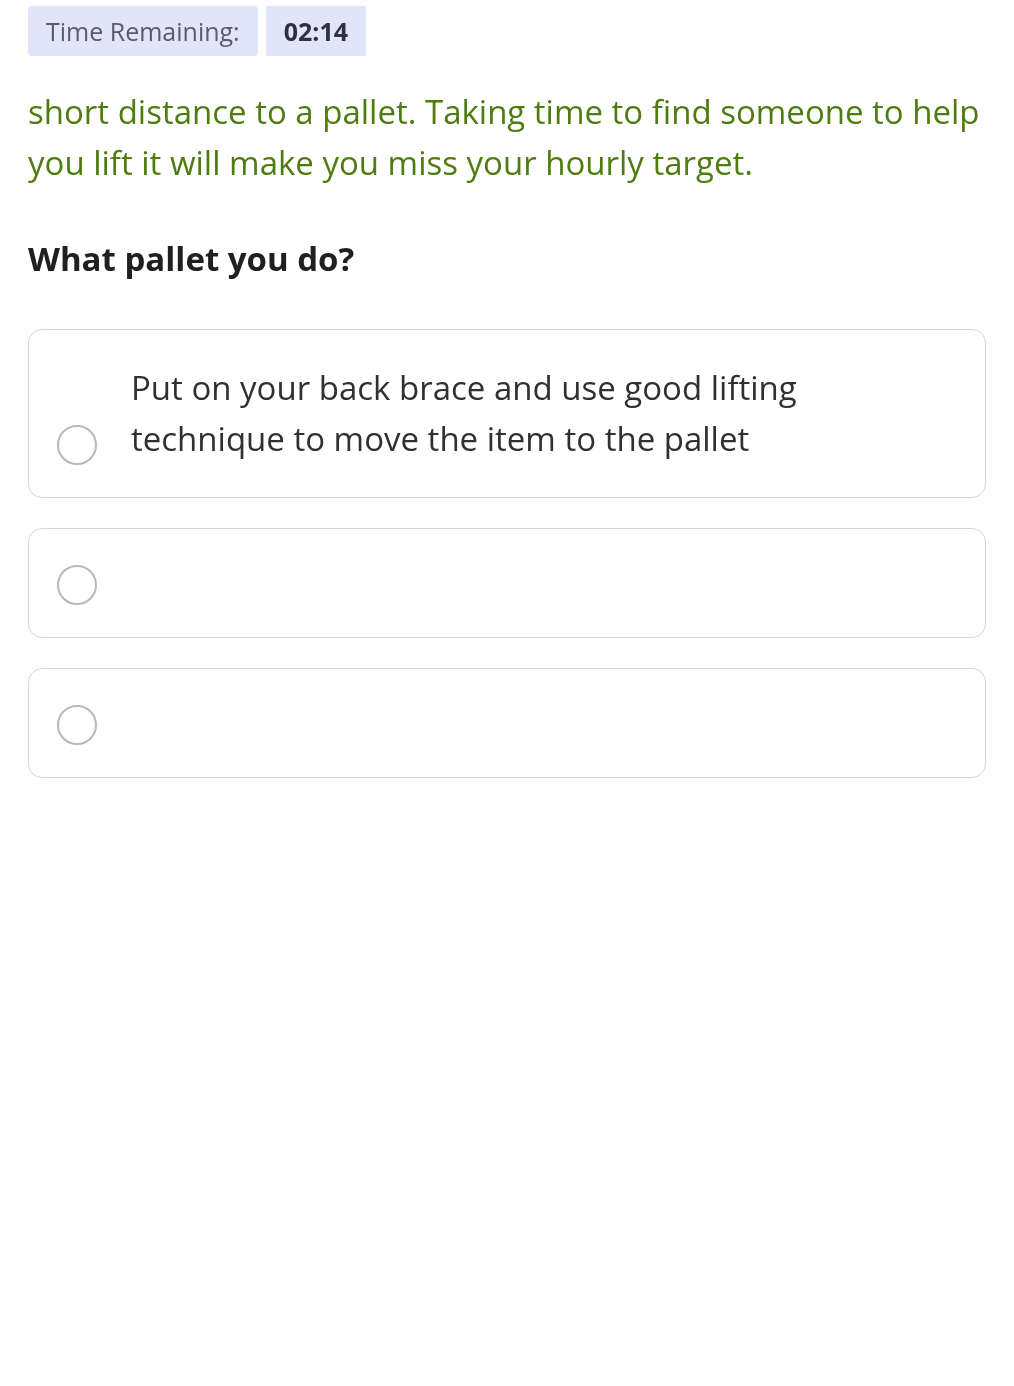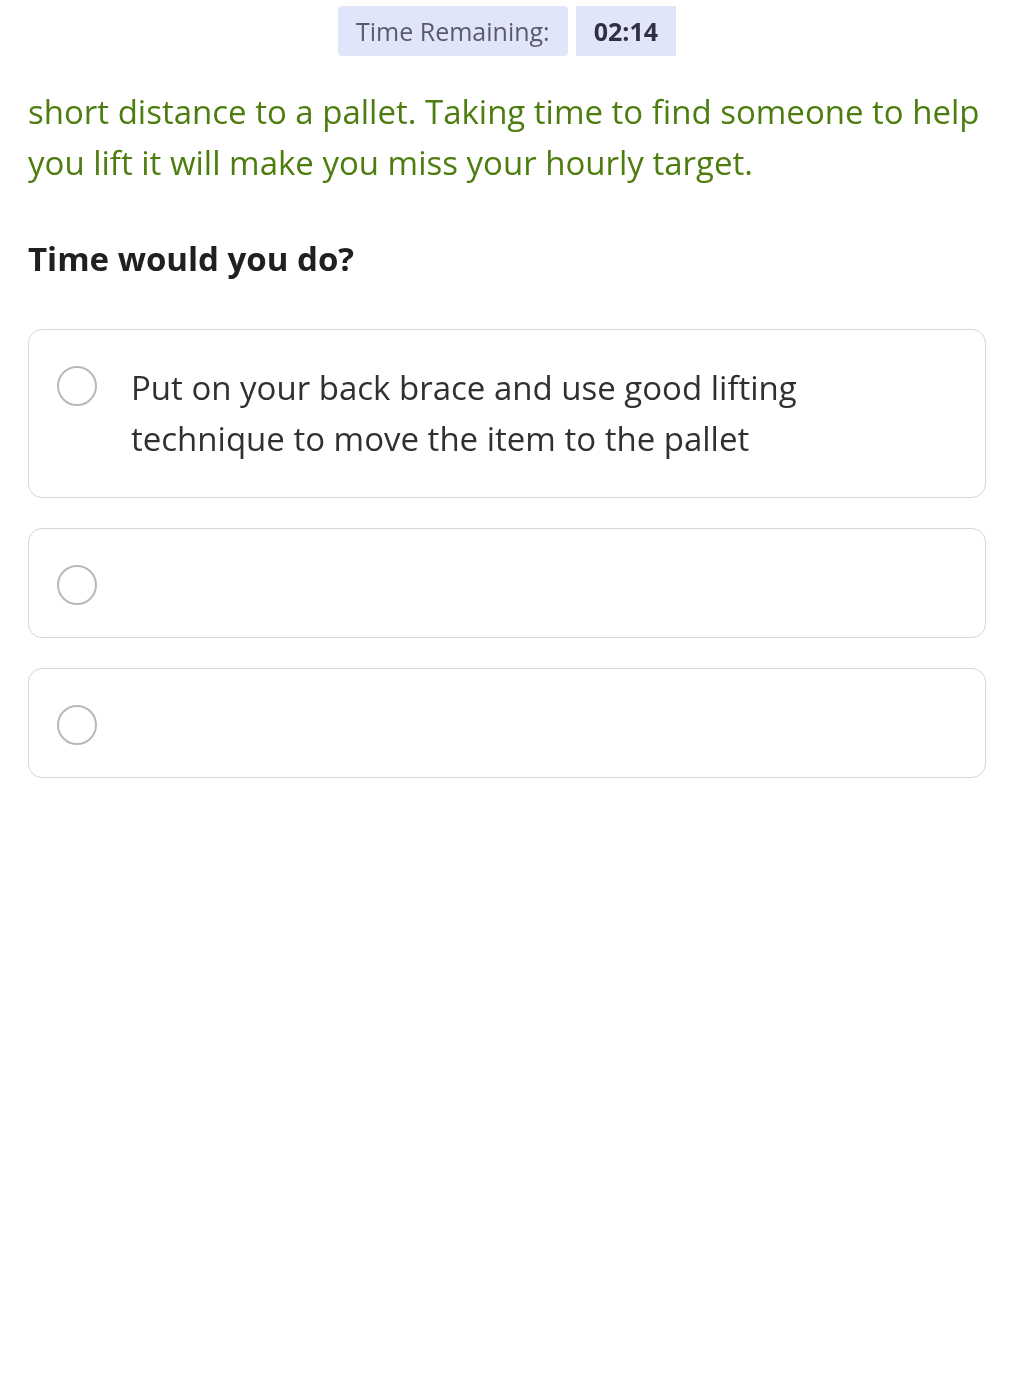--- a/index.html
+++ b/index.html
@@ -9,21 +9,20 @@
     }
     body {
       font-family: -apple-system, BlinkMacSystemFont, 'Segoe UI', 'Open Sans', sans-serif;
       background: #ffffff;
       width: 1014px;
       padding: 0 28px;
       color: #303030;
     }
     .timer-bar {
       display: flex;
-      justify-content: center;
       gap: 8px;
       padding-top: 6px;
       padding-bottom: 30px;
     }
     .timer-label {
       background: #e0e5fa;
       color: #5a5a6a;
       font-size: 25px;
       padding: 8px 18px;
       border-radius: 4px;
@@ -49,21 +48,21 @@
       margin-bottom: 48px;
     }
     .options {
       display: flex;
       flex-direction: column;
       gap: 30px;
       padding-bottom: 30px;
     }
     .option {
       display: flex;
-      align-items: flex-start;
+      align-items: flex-end;
       gap: 34px;
       border: 1.5px solid #d6d6d6;
       border-radius: 14px;
       padding: 32px 32px 32px 28px;
       cursor: pointer;
     }
     .option.selected {
       border: 2px solid #4e6ef5;
     }
     .radio {
@@ -101,21 +100,21 @@
 </head>
 <body>
 
 <div class="timer-bar">
   <div class="timer-label">Time Remaining:</div>
   <div class="timer-value">02:14</div>
 </div>
 
 <div class="scenario-text">short distance to a pallet. Taking time to find someone to help you lift it will make you miss your hourly target.</div>
 
-<div class="prompt-text">Time would you do?</div>
+<div class="prompt-text">What pallet you do?</div>
 
 <div class="options">
 
   <div class="option">
     <div class="radio">
       
     </div>
     <div class="option-text">Put on your back brace and use good lifting technique to move the item to the pallet</div>
   </div>
 

